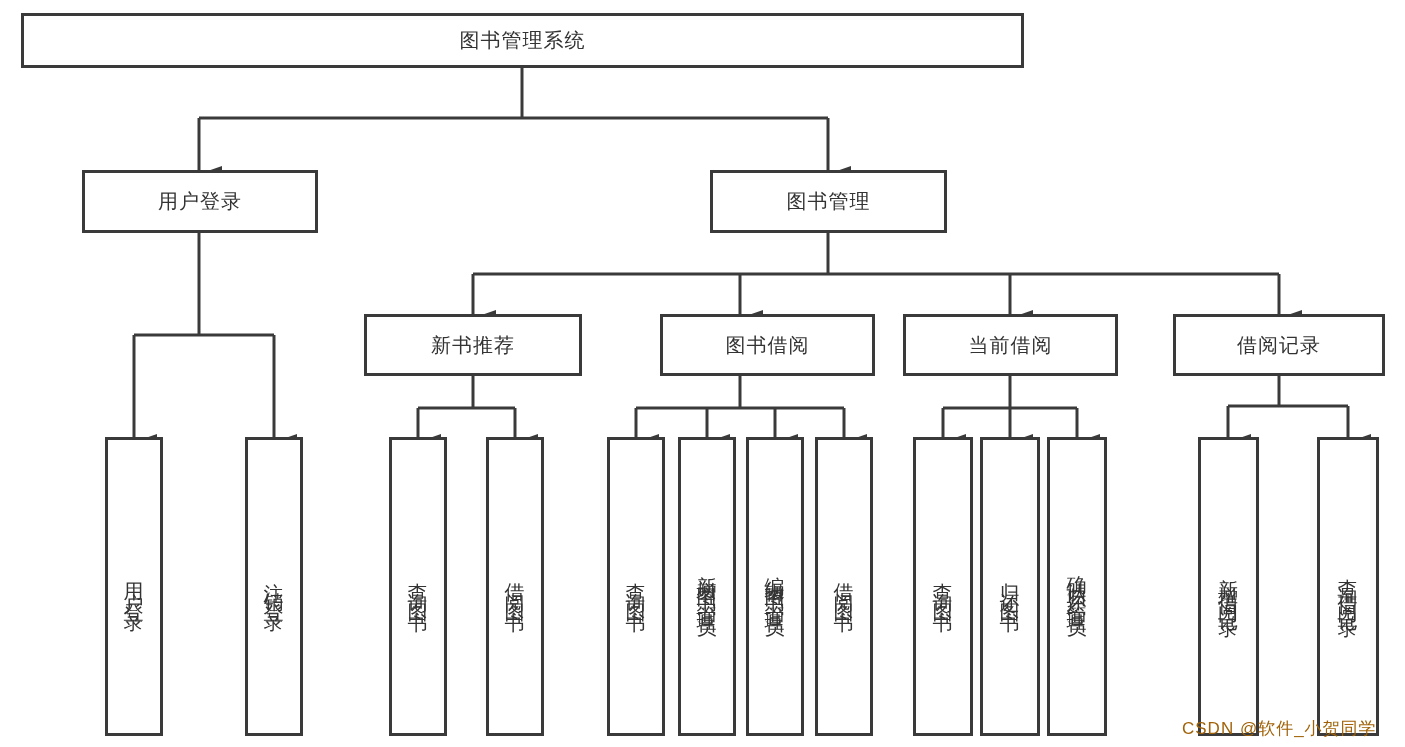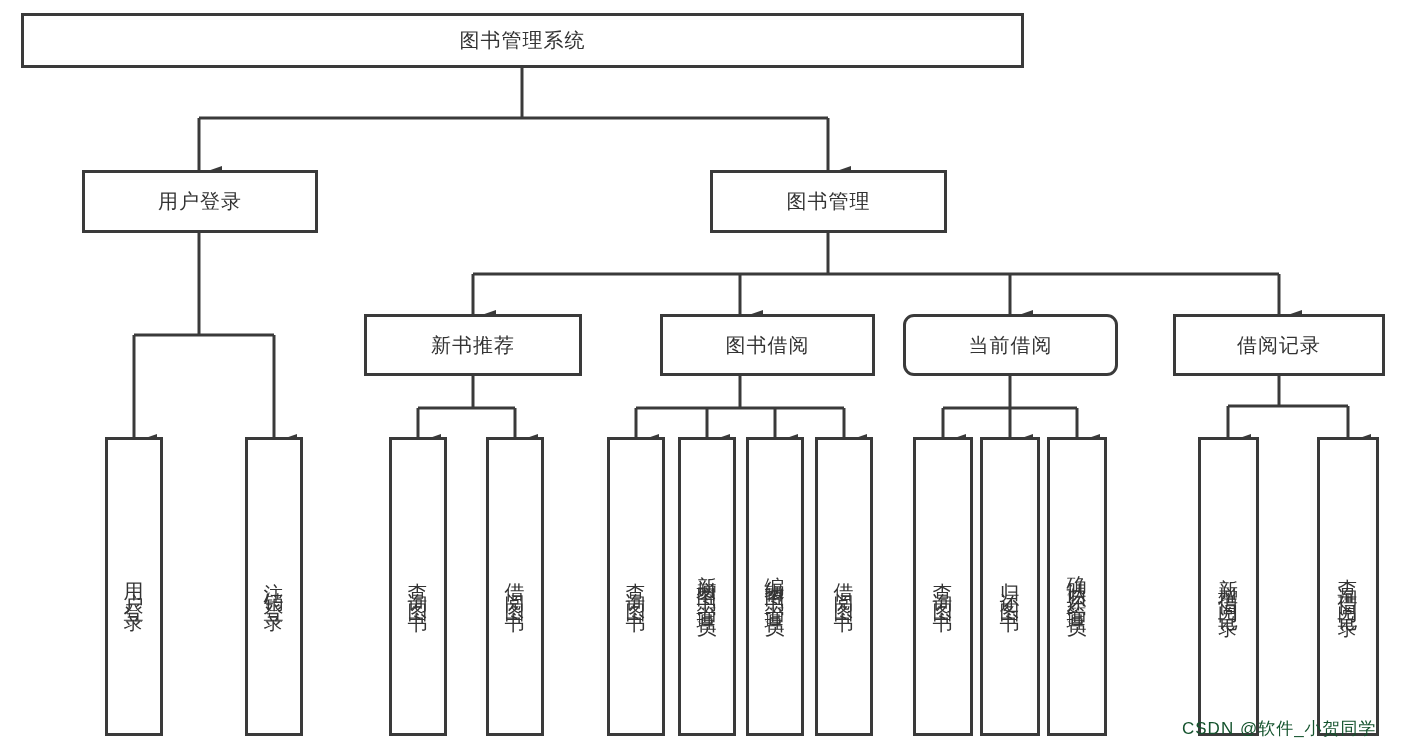--- a/index.html
+++ b/index.html
@@ -53,21 +53,21 @@
     font-size: 20px;
     line-height: 1.1;
     letter-spacing: 10px;
     white-space: nowrap;
   }
   .watermark {
     position: absolute;
     left: 1182px;
     top: 717px;
     font-size: 17px;
-    color: #14532d;
+    color: #a16207;
     letter-spacing: 1px;
     white-space: nowrap;
   }
 </style>
 </head>
 <body>
 
 <div class="canvas">
 
   <svg class="connector-layer" width="1405" height="747" viewBox="0 0 1405 747" aria-hidden="true">
@@ -120,21 +120,21 @@
     </g>
   </svg>
 
   <div class="node root" style="left:21px; top:13px; width:1003px; height:55px;">图书管理系统</div>
 
   <div class="node" style="left:82px; top:170px; width:236px; height:63px;">用户登录</div>
   <div class="node" style="left:364px; top:314px; width:218px; height:62px;">新书推荐</div>
 
   <div class="node" style="left:710px; top:170px; width:237px; height:63px;">图书管理</div>
   <div class="node" style="left:660px; top:314px; width:215px; height:62px;">图书借阅</div>
-  <div class="node" style="left:903px; top:314px; width:215px; height:62px;border-radius:11px;">当前借阅</div>
+  <div class="node" style="left:903px; top:314px; width:215px; height:62px;">当前借阅</div>
   <div class="node" style="left:1173px; top:314px; width:212px; height:62px;">借阅记录</div>
 
   <div class="leaf" style="left:105px; top:437px; width:58px; height:299px;">
     <span class="vtext">用户登录</span>
   </div>
   <div class="leaf" style="left:245px; top:437px; width:58px; height:299px;">
     <span class="vtext">注销登录</span>
   </div>
 
   <div class="leaf" style="left:389px; top:437px; width:58px; height:299px;">

